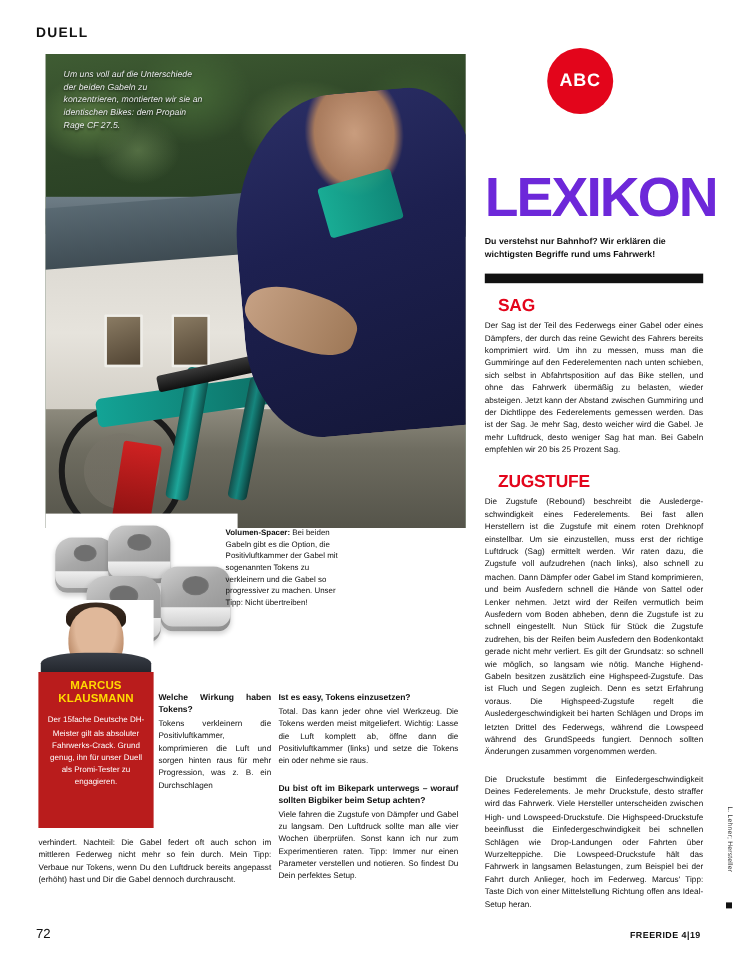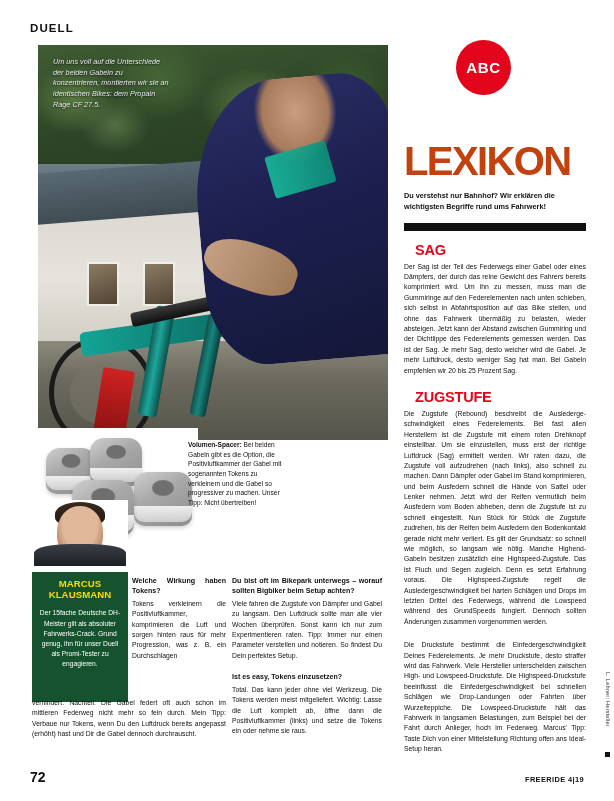--- a/index.html
+++ b/index.html
@@ -231,23 +231,22 @@
     background: linear-gradient(180deg, #3a3f48, #1b1e24);
   }
 
   
   .namebox {
     position: absolute;
     left: 32px;
     top: 560px;
     width: 96px;
     height: 130px;
-    background: #14532d;
+    background: #b91c1c;
     padding: 7px 7px 8px 7px;
-    margin-top: 12px;
   }
   .namebox-title {
     color: #ffd900;
     font-size: 9.6px;
     font-weight: bold;
     line-height: 1.12;
     text-align: center;
     letter-spacing: .1px;
   }
   .namebox-text {
@@ -296,25 +295,25 @@
     color: #ffffff;
     display: flex;
     align-items: center;
     justify-content: center;
     font-size: 15px;
     font-weight: bold;
     letter-spacing: .6px;
     margin: 0 0 10px 52px;
   }
   .lex-title {
-    font-size: 40px;
+    font-size: 46px;
     font-weight: bold;
     letter-spacing: -1.6px;
     line-height: .92;
-    color: #c2410c;
+    color: #6d28d9;
     margin-bottom: 11px;
     margin-top: 48px;
   }
   .lex-sub {
     font-size: 7.3px;
     font-weight: bold;
     line-height: 1.5;
     color: #111111;
     margin-bottom: 10px;
   }
@@ -356,22 +355,22 @@
     top: 752px;
     width: 5px; height: 5px;
     background: #111111;
   }
 
   
   .folio {
     position: absolute;
     left: 30px;
     bottom: 16px;
-    font-size: 14px;
-    font-weight: bold;
+    font-size: 11px;
+    font-weight: normal;
     color: #111111;
   }
   .issue {
     position: absolute;
     right: 30px;
     bottom: 17px;
     font-size: 7.4px;
     font-weight: bold;
     letter-spacing: .4px;
     color: #111111;
@@ -439,26 +438,26 @@
     <div class="blk">
       <span class="q">Welche Wirkung haben Tokens?</span>
       <span class="a">Tokens verkleinern die Positivluftkammer, komprimieren die Luft und sorgen hinten raus für mehr Progression, was z. B. ein Durchschlagen</span>
     </div>
   </div>
 
   <div class="col-runon">verhindert. Nachteil: Die Gabel federt oft auch schon im mittleren Federweg nicht mehr so fein durch. Mein Tipp: Verbaue nur Tokens, wenn Du den Luftdruck bereits angepasst (erhöht) hast und Dir die Gabel dennoch durchrauscht.</div>
 
   <div class="qa-col col-b">
     <div class="blk">
+      <span class="q">Ist es easy, Tokens einzusetzen?</span>
+      <span class="a">Total. Das kann jeder ohne viel Werkzeug. Die Tokens werden meist mitgeliefert. Wichtig: Lasse die Luft komplett ab, öffne dann die Positivluftkammer (links) und setze die Tokens ein oder nehme sie raus.</span>
+    </div>
+    <div class="blk">
       <span class="q">Du bist oft im Bikepark unterwegs – worauf sollten Bigbiker beim Setup achten?</span>
       <span class="a">Viele fahren die Zugstufe von Dämpfer und Gabel zu langsam. Den Luftdruck sollte man alle vier Wochen überprüfen. Sonst kann ich nur zum Experimentieren raten. Tipp: Immer nur einen Parameter verstellen und notieren. So findest Du Dein perfektes Setup.</span>
-    </div>
-    <div class="blk">
-      <span class="q">Ist es easy, Tokens einzusetzen?</span>
-      <span class="a">Total. Das kann jeder ohne viel Werkzeug. Die Tokens werden meist mitgeliefert. Wichtig: Lasse die Luft komplett ab, öffne dann die Positivluftkammer (links) und setze die Tokens ein oder nehme sie raus.</span>
     </div>
   </div>
 
   <div class="lex">
     <div class="abc-badge">ABC</div>
     <div class="lex-title">LEXIKON</div>
     <div class="lex-sub">Du verstehst nur Bahnhof? Wir erklären die wichtigsten Begriffe rund ums Fahrwerk!</div>
     <div class="lex-rule"></div>
 
     <div>

